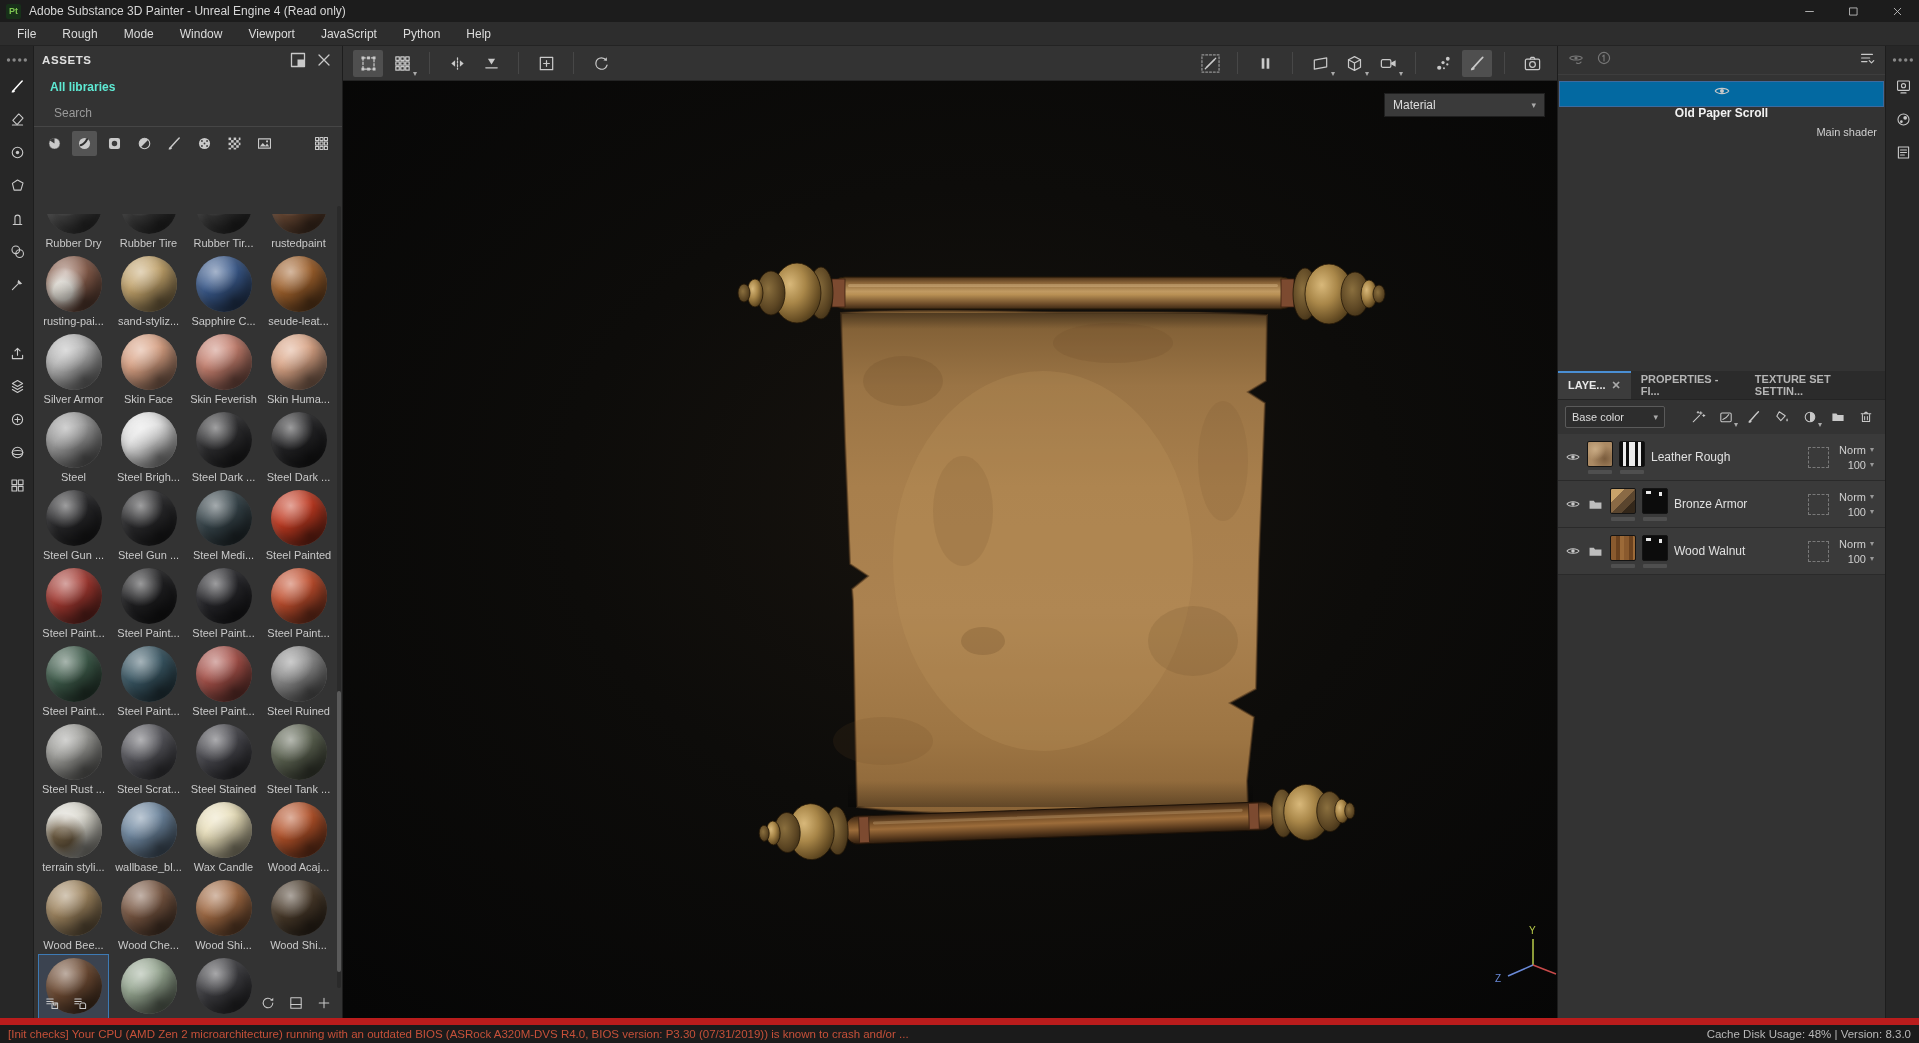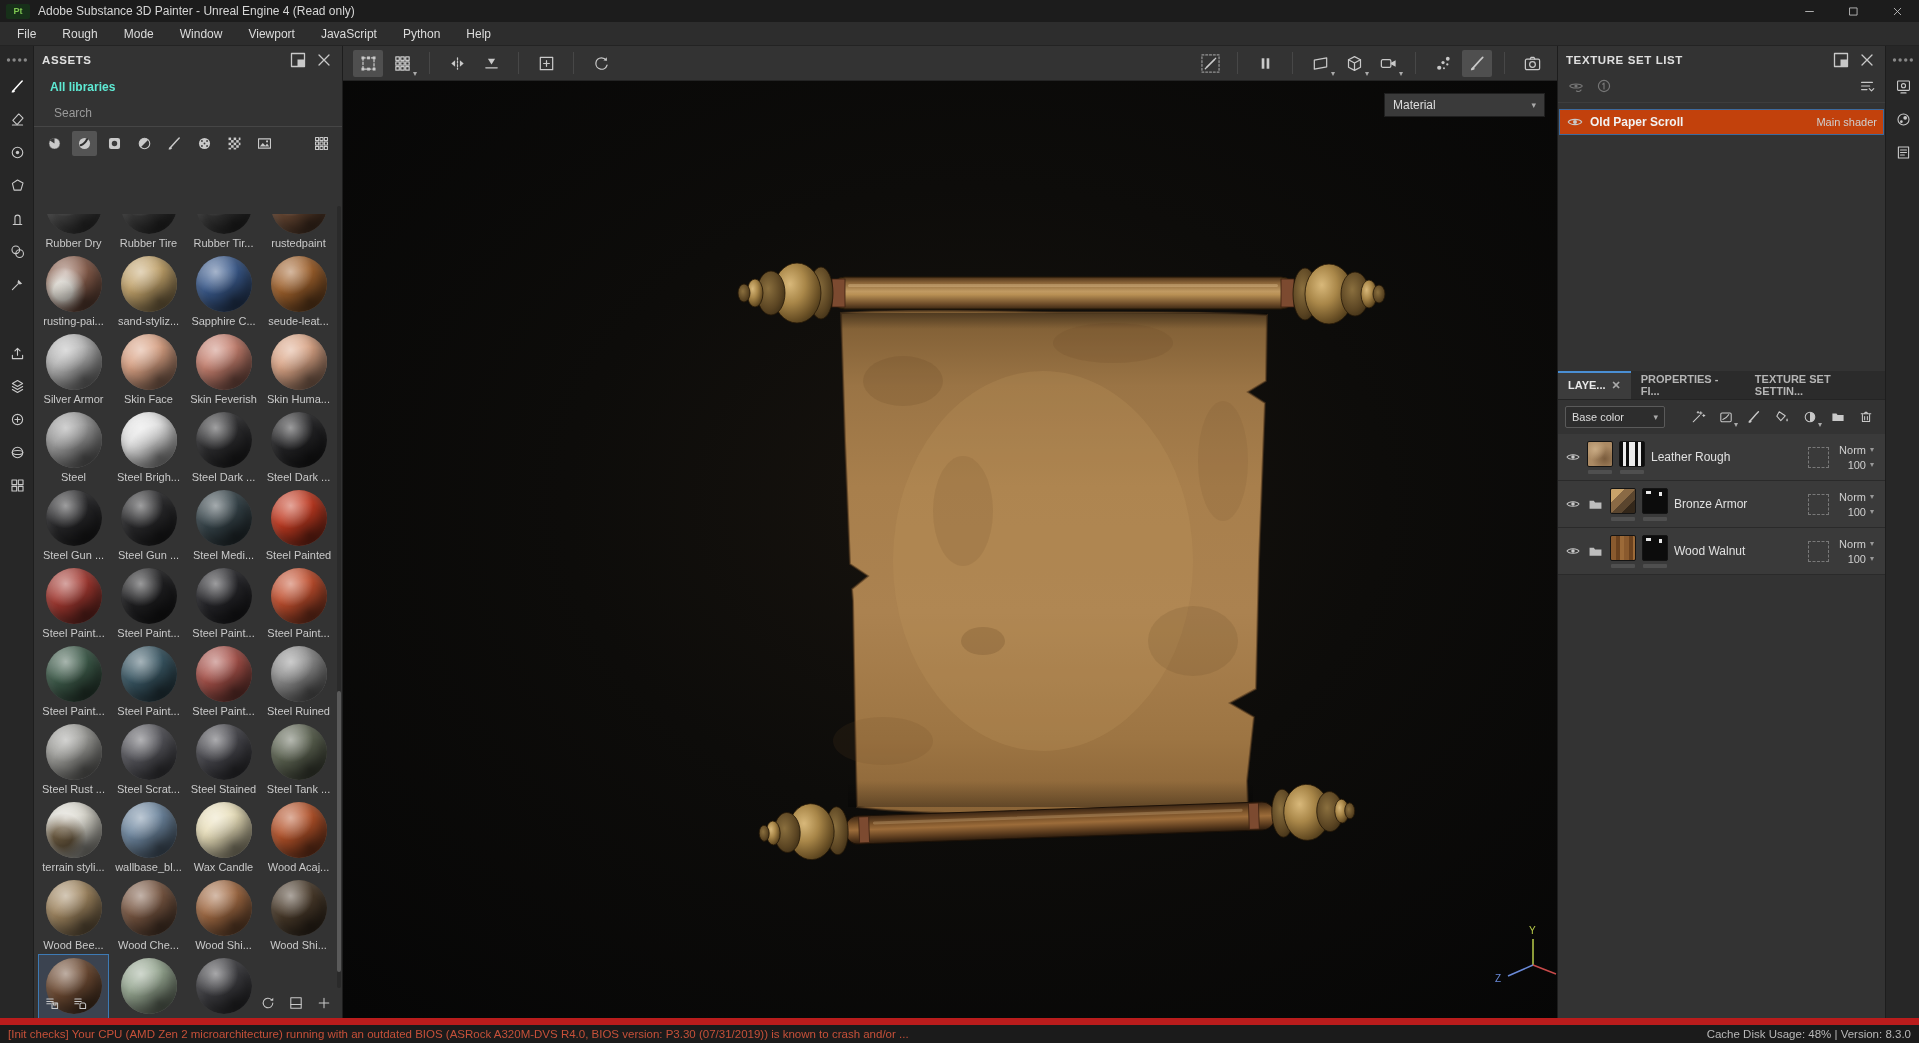--- a/index.html
+++ b/index.html
@@ -5,21 +5,21 @@
   html,body{margin:0;padding:0;background:#111;}
   .app{position:relative;width:1919px;height:1043px;overflow:hidden;background:#1e1e1e;
        font-family:"Liberation Sans",sans-serif;color:#ccc;-webkit-font-smoothing:antialiased;}
   .icon{display:inline-flex;width:18px;height:18px;flex:0 0 auto;}
   .icon svg{width:100%;height:100%;display:block;}
   .dim{opacity:.45;}
 
   
   .titlebar{position:absolute;left:0;top:0;width:1919px;height:22px;background:#1c1c1c;
             display:flex;align-items:center;gap:8px;padding-left:6px;box-sizing:border-box;}
-  .applogo{width:24px;height:15px;background:#173019;color:#7ec651;font-size:9px;font-weight:bold;
+  .applogo{width:15px;height:15px;background:#173019;color:#7ec651;font-size:9px;font-weight:bold;
            display:flex;align-items:center;justify-content:center;border-radius:2px;}
   .apptitle{font-size:12px;color:#d6d6d6;}
   .wincontrols{position:absolute;right:0;top:0;height:22px;display:flex;}
   .winbtn{width:44px;height:22px;display:flex;align-items:center;justify-content:center;}
   .winbtn .icon{width:13px;height:13px;}
 
   
   .menubar{position:absolute;left:0;top:22px;width:1919px;height:24px;background:#2d2d2d;
            display:flex;align-items:center;border-bottom:1px solid #232323;box-sizing:border-box;padding-left:4px;}
   .menu-item{padding:0 13px;font-size:12px;color:#dcdcdc;line-height:24px;cursor:default;}
@@ -85,22 +85,22 @@
   .shader-dd{position:absolute;right:12px;top:12px;width:161px;height:24px;background:#3a3a3a;
              border:1px solid #1f1f1f;display:flex;align-items:center;justify-content:space-between;
              padding:0 8px;box-sizing:border-box;font-size:12px;color:#ddd;}
   .dd-caret{font-size:9px;color:#aaa;}
 
   
   .rpanel{position:absolute;left:1557px;top:46px;width:328px;height:972px;background:#333;box-sizing:border-box;
           border-left:1px solid #1d1d1d;}
   .ts-iconrow{height:28px;display:flex;align-items:center;padding:0 9px;gap:10px;border-bottom:1px solid #3d3d3d;}
   .ts-iconrow .push{margin-left:auto;}
-  .ts-row{height:24px;margin:6px 1px 0 1px;border:1px solid #3d6a9e;background:#c2410c;display:flex;
-          align-items:center;gap:6px;padding:0 6px;}
+  .ts-row{height:24px;margin:6px 1px 0 1px;border:1px solid #3d6a9e;background:#0369a1;display:flex;
+          align-items:center;gap:6px;padding:0 6px;flex-direction:column;}
   .ts-name{font-size:12px;font-weight:bold;color:#f2f2f2;}
   .ts-shader{margin-left:auto;font-size:11px;color:#cfcfcf;}
 
   .layers{position:absolute;left:0;right:0;top:325px;bottom:0;background:#333;}
   .ltabs{height:28px;background:#2b2b2b;display:flex;align-items:stretch;border-bottom:1px solid #242424;}
   .ltab{display:flex;align-items:center;gap:6px;padding:0 10px;font-size:11px;font-weight:bold;color:#b5b5b5;}
   .ltab.active{background:#3c3c3c;color:#e8e8e8;box-shadow:inset 0 2px 0 #4a8fd4;}
   .ltab .tabx{color:#aaa;font-size:11px;}
   .lchannel{height:34px;display:flex;align-items:center;padding:0 7px;gap:3px;}
   .chan-dd{width:86px;height:20px;background:#2d2d2d;border:1px solid #5a5a5a;border-radius:2px;display:flex;
@@ -987,34 +987,20 @@
 </g>
         </svg>
       <div class="shader-dd">
         <span>Material</span>
         <span class="dd-caret">▾</span>
       </div>
     </div>
   </div>
 
   <div class="rpanel">
-    <div class="panel-header">
-      <div class="panel-title">TEXTURE SET LIST</div>
-      <div class="ph-btn">
-          <svg viewBox="0 0 20 20">
-            <rect x="3.5" y="3.5" width="13" height="13" stroke="#c9c9c9" stroke-width="1.3" fill="none" stroke-linecap="round" stroke-linejoin="round"></rect>
-            <rect x="9.5" y="9.5" width="7" height="7" fill="#c9c9c9"></rect>
-          </svg>
-        </div>
-      <div class="ph-btn">
-          <svg viewBox="0 0 20 20">
-            <path d="M5 5l10 10M15 5L5 15" stroke="#c9c9c9" stroke-width="1.3" fill="none" stroke-linecap="round" stroke-linejoin="round"></path>
-          </svg>
-        </div>
-    </div>
     <div class="ts-iconrow">
         <div class="dim"><span class="icon">
             <svg viewBox="0 0 20 20">
               <path d="M3 10c2-3 12-3 14 0-2 3-12 3-14 0z" stroke="#c9c9c9" stroke-width="1.3" fill="none" stroke-linecap="round" stroke-linejoin="round"></path>
               <circle cx="10" cy="10" r="1.8" fill="#c9c9c9"></circle>
               <path d="M15.5 14.5a4 4 0 01-5 1" stroke="#c9c9c9" stroke-width="1.3" fill="none" stroke-linecap="round" stroke-linejoin="round"></path>
             </svg>
           </span></div>
         <div class="dim"><span class="icon">
             <svg viewBox="0 0 20 20">

